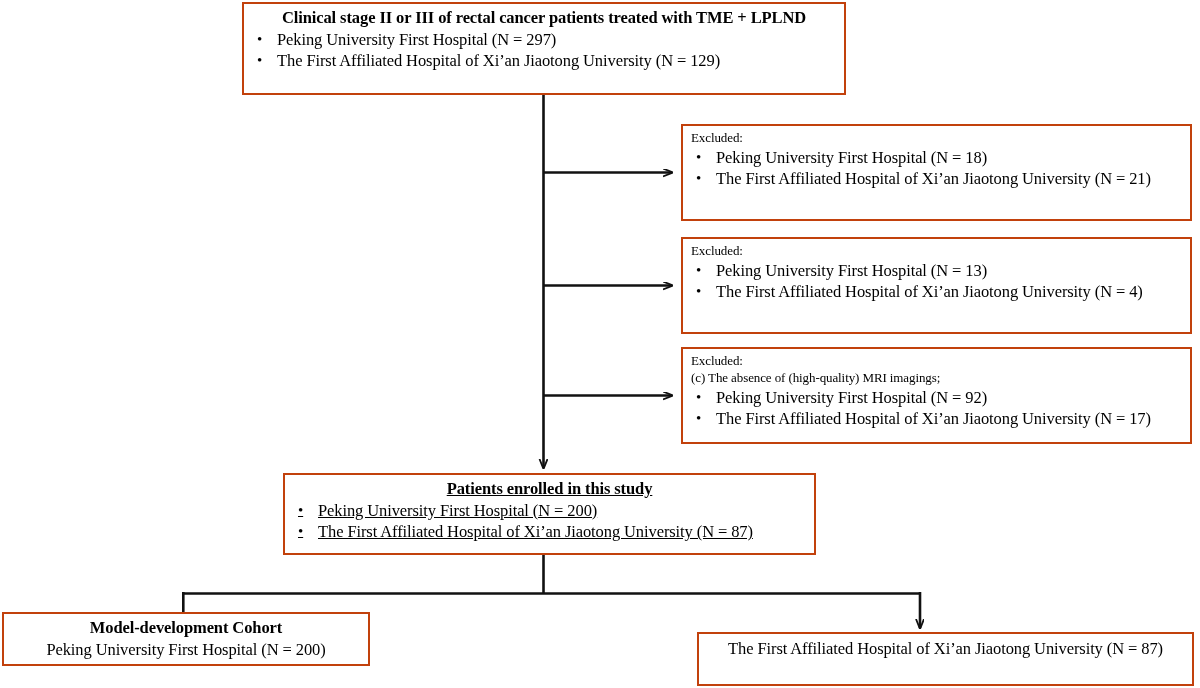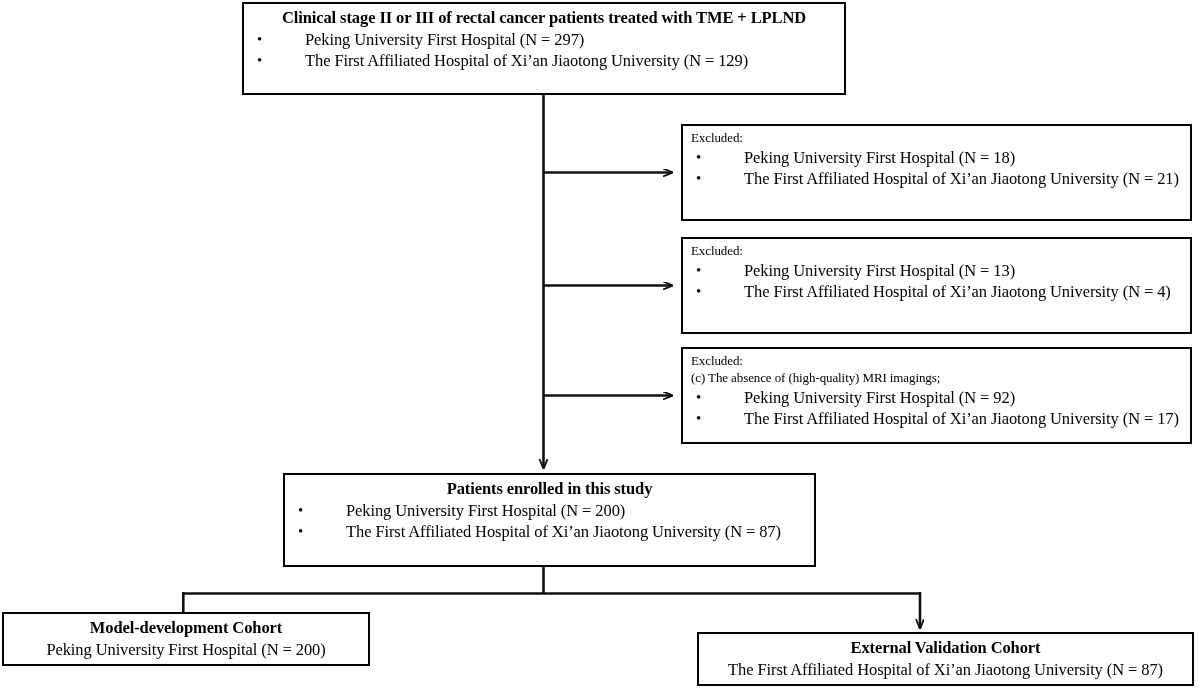--- a/index.html
+++ b/index.html
@@ -21,21 +21,21 @@
   .svg-layer {
     position: absolute;
     left: 0;
     top: 0;
     width: 1200px;
     height: 688px;
   }
   .box {
     position: absolute;
     box-sizing: border-box;
-    border: 2px solid #000000;
+    border: 2px solid #c2410c;
     background: #ffffff;
     padding: 4px 8px 5px 8px;
   }
   .box-title {
     text-align: center;
     font-weight: bold;
     font-size: 16.5px;
     line-height: 1.26;
     letter-spacing: -0.1px;
   }
@@ -62,29 +62,28 @@
     flex: 0 0 auto;
     width: 20px;
     text-align: left;
     padding-left: 5px;
     font-size: 15px;
     line-height: 1.34;
   }
   .bullet-text {
     flex: 1 1 auto;
     white-space: pre;
-    margin-left: 28px;
   }
 
   
   #box-top      { left: 242px; top: 2px;   width: 604px; height: 93px; }
   #box-excl-a   { left: 681px; top: 124px; width: 511px; height: 97px; }
   #box-excl-b   { left: 681px; top: 237px; width: 511px; height: 97px; }
   #box-excl-c   { left: 681px; top: 347px; width: 511px; height: 97px; }
-  #box-enrolled { left: 283px; top: 473px; width: 533px; height: 94px; }
+  #box-enrolled { left: 283px; top: 473px; width: 533px; height: 82px; text-decoration: underline; }
   #box-cohort-dev { left: 2px;   top: 612px; width: 368px; height: 54px; }
   #box-cohort-val { left: 697px; top: 632px; width: 497px; height: 54px; }
 </style>
 </head>
 <body>
 
 <div id="flowchart">
 
   <svg class="svg-layer" viewBox="0 0 1200 688" xmlns="http://www.w3.org/2000/svg">
     <defs>
@@ -170,17 +169,16 @@
       <span class="bullet-text">The First Affiliated Hospital of Xi’an Jiaotong University (N = 87)</span>
     </div>
   </div>
 
   <div class="box" id="box-cohort-dev">
     <div class="box-title">Model-development Cohort</div>
     <div class="centered-line">Peking University First Hospital (N = 200)</div>
   </div>
 
   <div class="box" id="box-cohort-val">
-    <div class="box-title">External Validation Cohort</div>
     <div class="centered-line">The First Affiliated Hospital of Xi’an Jiaotong University (N = 87)</div>
   </div>
 
 </div>
 
 </body></html>

